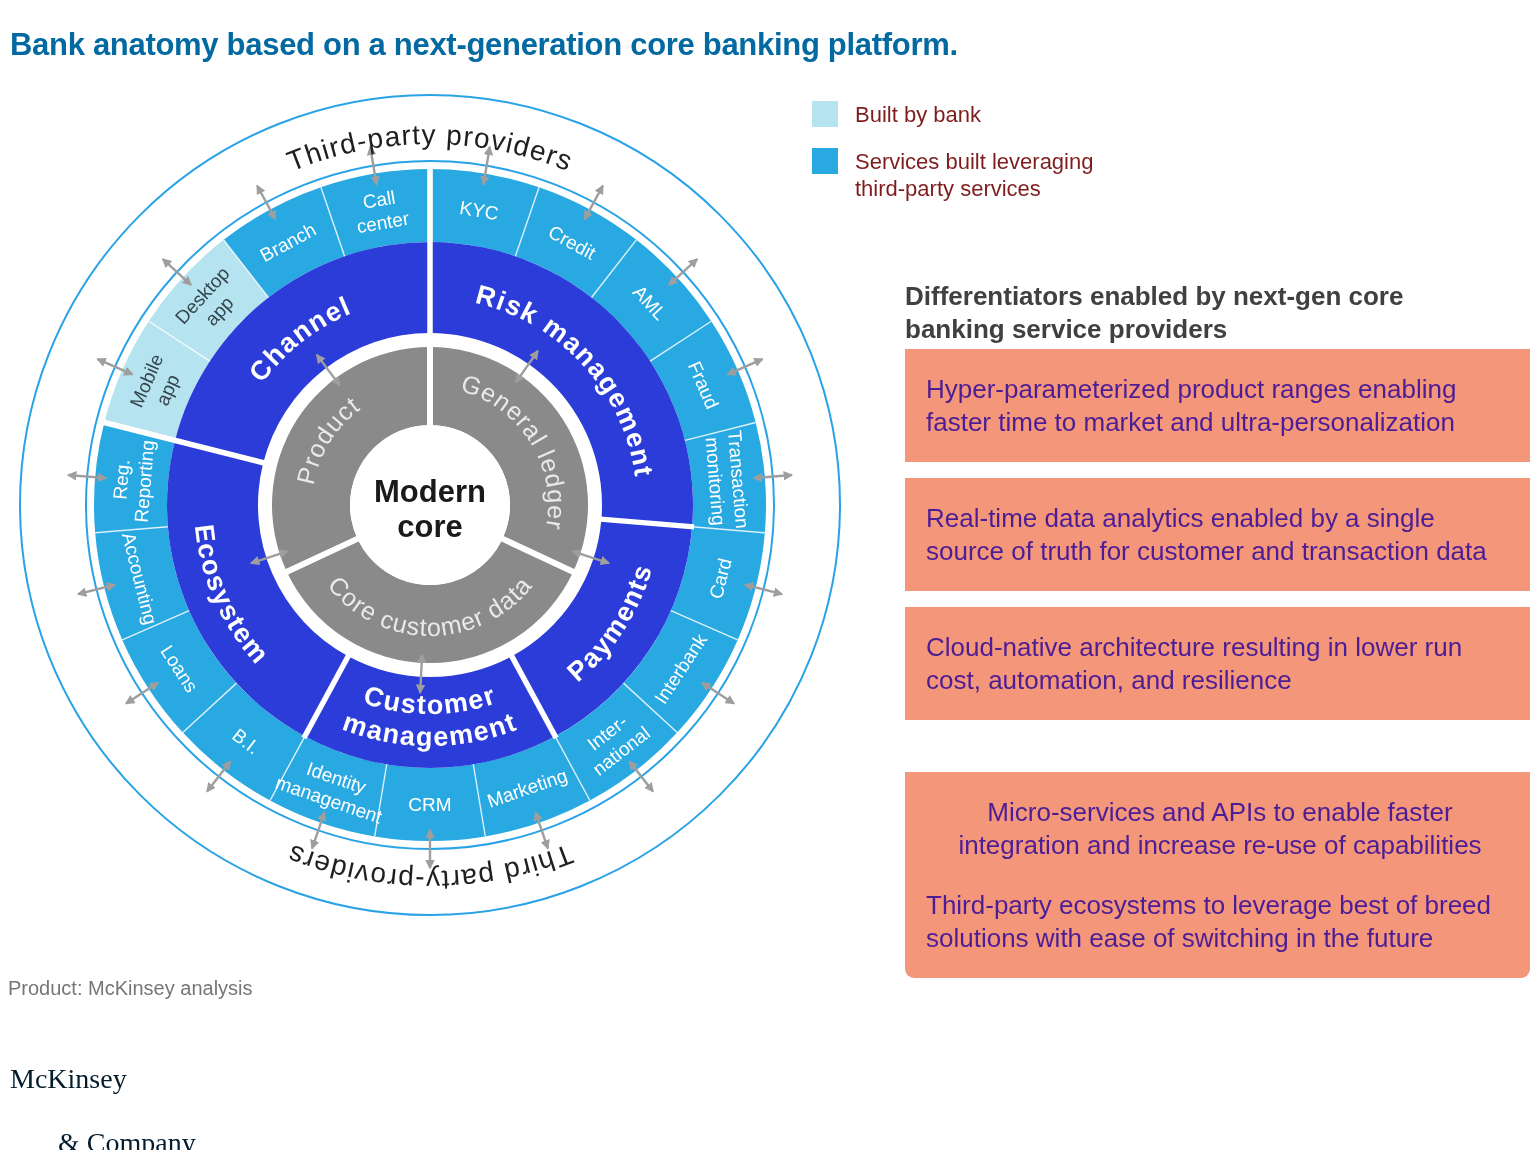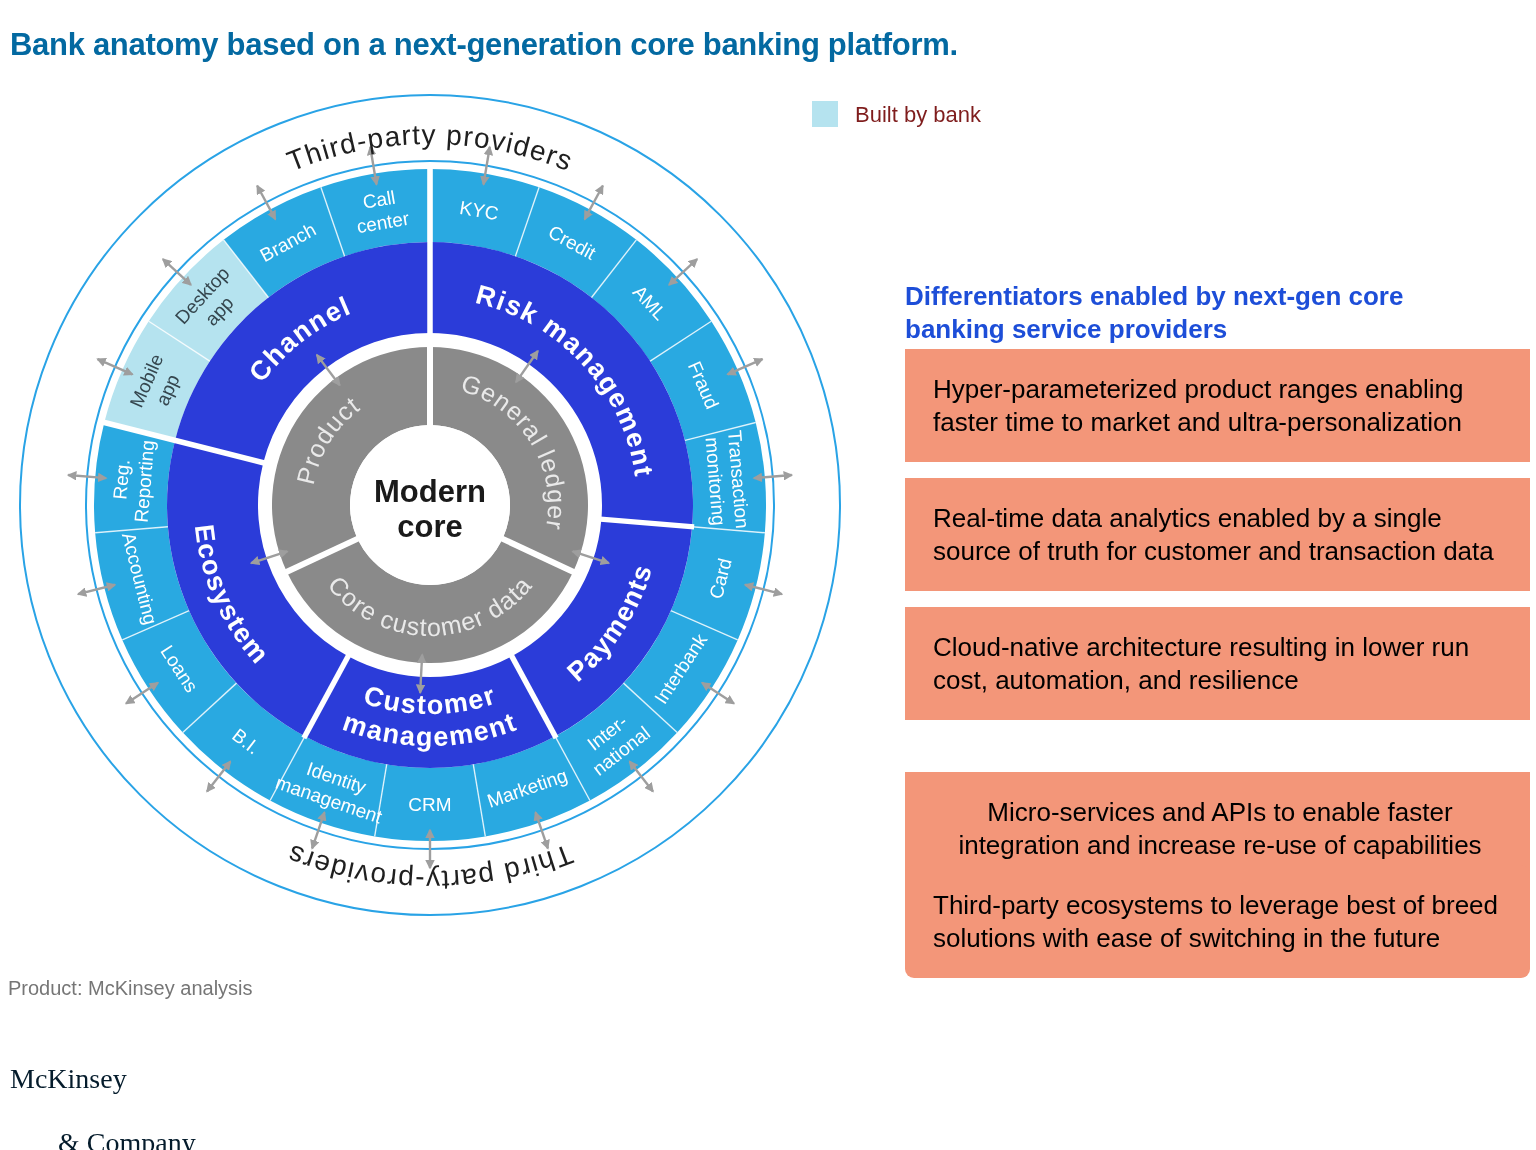--- a/index.html
+++ b/index.html
@@ -18,27 +18,27 @@
   .core-text{font-size:25px;fill:#e9e9e9;letter-spacing:1px;}
   .center-text{font-size:31px;font-weight:bold;fill:#1a1a1a;text-anchor:middle;}
   .seg-label{font-size:19px;fill:#ffffff;text-anchor:middle;}
   .seg-label.dark{fill:#35464e;}
   .legend{position:absolute;left:812px;top:101px;}
   .legend-row{display:flex;align-items:flex-start;margin-bottom:20px;}
   .swatch{width:26px;height:26px;flex:0 0 26px;margin-right:17px;}
   .legend-label{font-size:22px;color:#7f1d1d;line-height:27px;max-width:270px;}
   .diff-heading{
     position:absolute;left:905px;top:258px;width:560px;
-    font-size:26px;font-weight:bold;color:#1d4ed8;line-height:33px;
+    font-size:26px;font-weight:bold;color:#404040;line-height:33px;
   }
   .diff-box{
     position:absolute;left:905px;width:625px;height:113px;background:#f39679;
     display:flex;align-items:center;box-sizing:border-box;padding:0 12px 0 17px;
   }
-  .diff-box p{margin:11px;font-size:26px;color:#000000;line-height:33px;}
+  .diff-box p{margin:4px;font-size:26px;color:#4c1d95;line-height:33px;}
   .source{position:absolute;left:8px;top:977px;font-size:20px;color:#767676;}
   .logo{
     position:absolute;left:10px;top:1056px;
     font-family:"Liberation Serif",serif;color:#051c2c;
     font-size:28px;line-height:46px;
   }
   .logo-line2{padding-left:48px;margin-top:18px;}
 </style>
 </head>
 <body>
@@ -174,20 +174,24 @@
     <text class="seg-label" transform="translate(287.7 167.0) rotate(-28.4)"><tspan x="0" y="7">Branch</tspan></text>
     <text class="seg-label" transform="translate(380.8 135.1) rotate(-9.5)"><tspan x="0" y="-4">Call</tspan><tspan x="0" y="19">center</tspan></text>
     <text x="430" y="427" class="center-text"><tspan x="430" dy="0">Modern</tspan><tspan x="430" dy="35">core</tspan></text>
   </svg>
 
 <div class="legend">
   <div class="legend-row">
     <span class="swatch" style="background: rgb(181, 227, 239);"></span>
     <span class="legend-label">Built by bank</span>
   </div>
+  <div class="legend-row">
+    <span class="swatch" style="background: rgb(41, 169, 225);"></span>
+    <span class="legend-label">Services built leveraging third-party services</span>
+  </div>
 </div>
 
 <h2 class="diff-heading">Differentiators enabled by next-gen core banking service providers</h2>
 
 <div class="diff-box" style="top: 349px; background: rgb(243, 150, 121);">
   <p>Hyper-parameterized product ranges enabling faster time to market and ultra-personalization</p>
 </div>
 <div class="diff-box" style="top: 478px; background: rgb(243, 150, 121);">
   <p>Real-time data analytics enabled by a single source of truth for customer and transaction data</p>
 </div>

